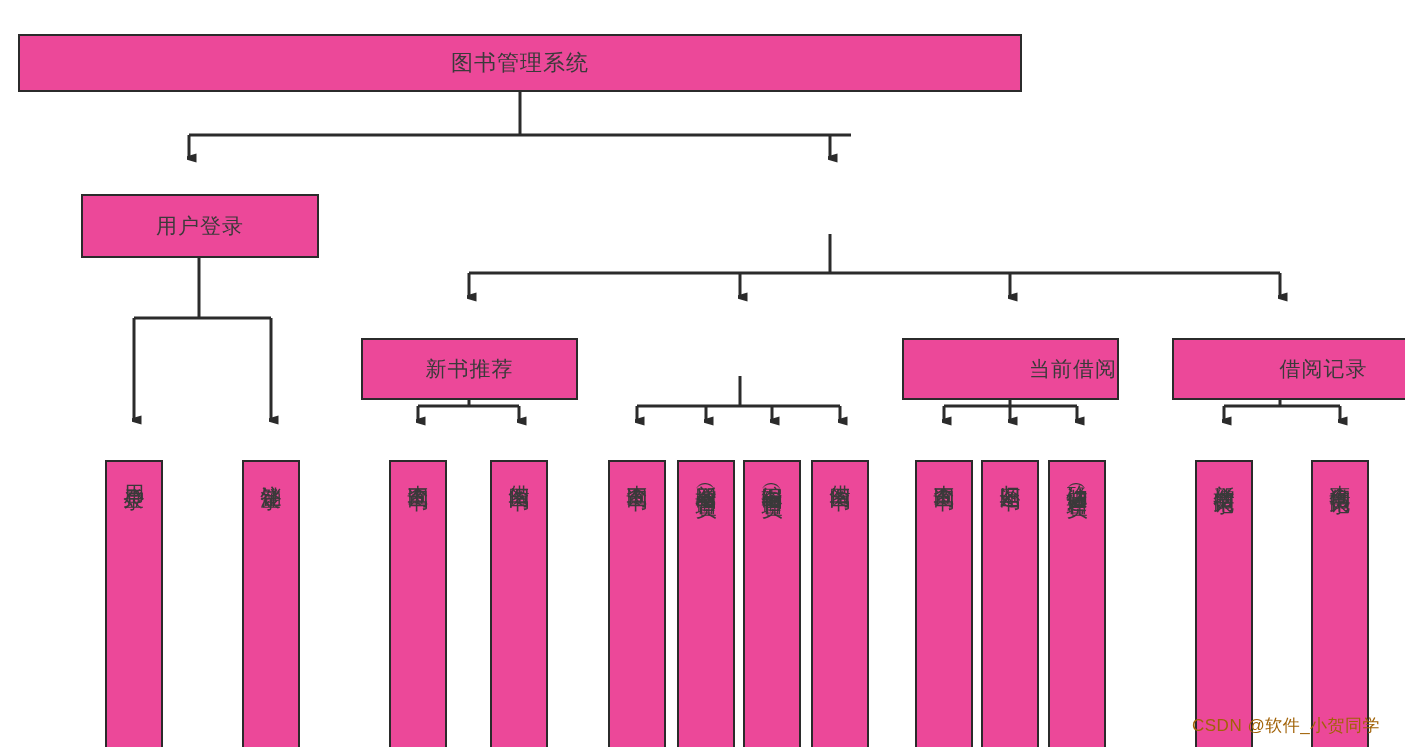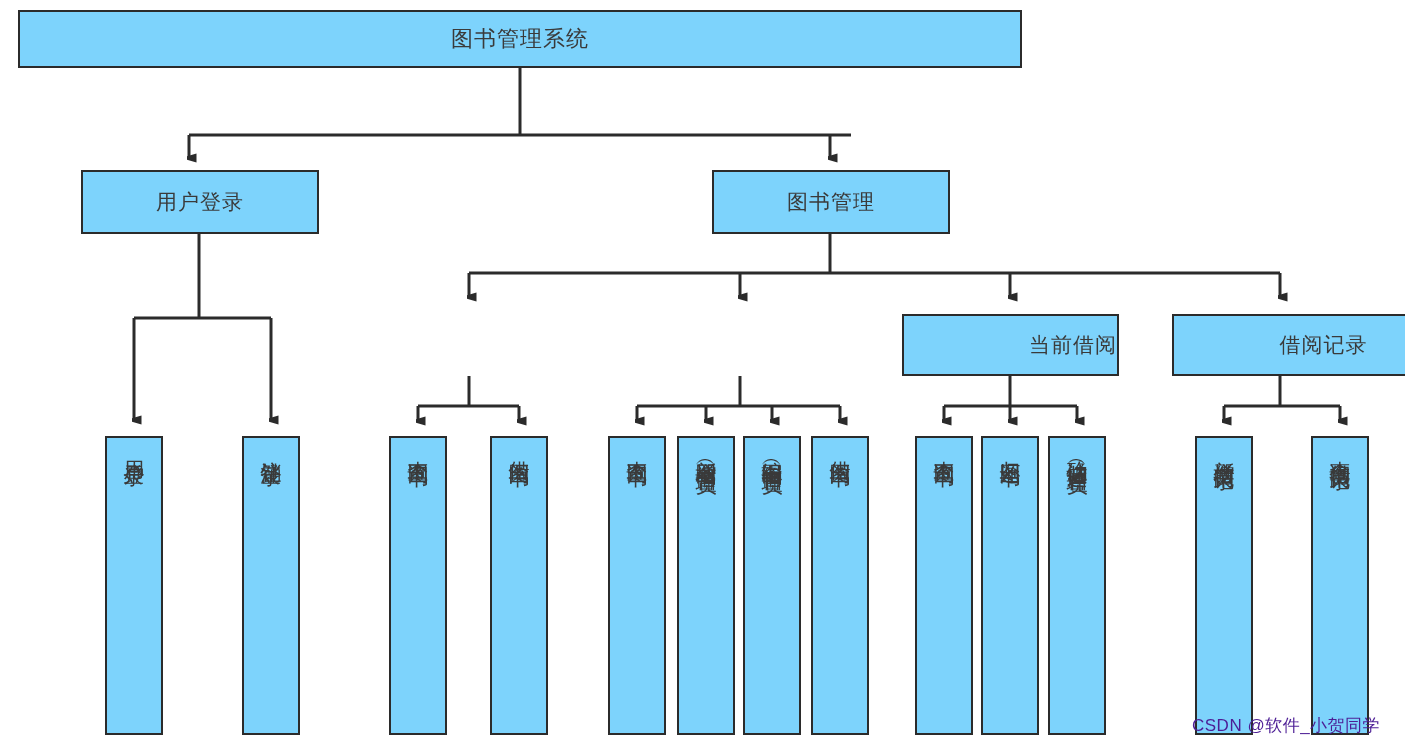--- a/index.html
+++ b/index.html
@@ -22,26 +22,27 @@
     position: absolute;
     left: 0;
     top: 0;
     width: 1405px;
     height: 747px;
     pointer-events: none;
   }
   .node {
     position: absolute;
     box-sizing: border-box;
-    background: #7dd3fc;
+    background: #ec4899;
     border: 2px solid #2b2b2b;
     display: flex;
     align-items: center;
     justify-content: center;
     color: #3a3a3a;
+    margin-top: 24px;
   }
   .node-h {
     font-size: 21px;
     letter-spacing: 1px;
     line-height: 1.1;
     white-space: nowrap;
   }
   .node-root {
     font-size: 22px;
   }
@@ -57,21 +58,21 @@
     line-height: 1.15;
     letter-spacing: 2px;
     white-space: nowrap;
     color: #3a3a3a;
   }
   #watermark {
     position: absolute;
     left: 1192px;
     top: 714px;
     font-size: 17px;
-    color: #4c1d95;
+    color: #a16207;
     letter-spacing: 0.5px;
     white-space: nowrap;
   }
 </style>
 </head>
 <body>
 
 <div id="diagram-root">
 
   <svg id="edge-layer" viewBox="0 0 1405 747" xmlns="http://www.w3.org/2000/svg">
@@ -124,24 +125,24 @@
     </g>
   </svg>
 
   <div class="node node-h node-root" style="left:18px; top:10px; width:1004px; height:58px;">
     <span>图书管理系统</span>
   </div>
 
   <div class="node node-h" style="left:81px; top:170px; width:238px; height:64px;">
     <span>用户登录</span>
   </div>
-  <div class="node node-h" style="left:712px; top:170px; width:238px; height:64px;">
-    <span>图书管理</span>
+
+  <div class="node node-h" style="left:361px; top:314px; width:217px; height:62px;">
+    <span>新书推荐</span>
   </div>
-
   <div class="node node-h" style="left:902px; top:314px; width:217px; height:62px;justify-content:flex-end;">
     <span>当前借阅</span>
   </div>
   <div class="node node-h" style="left:1172px; top:314px; width:259px; height:62px;padding-left:44px;">
     <span>借阅记录</span>
   </div>
 
   <div class="node node-v" style="left:105px; top:436px; width:58px; height:299px;">
     <span class="vlabel">用户登录</span>
   </div>

